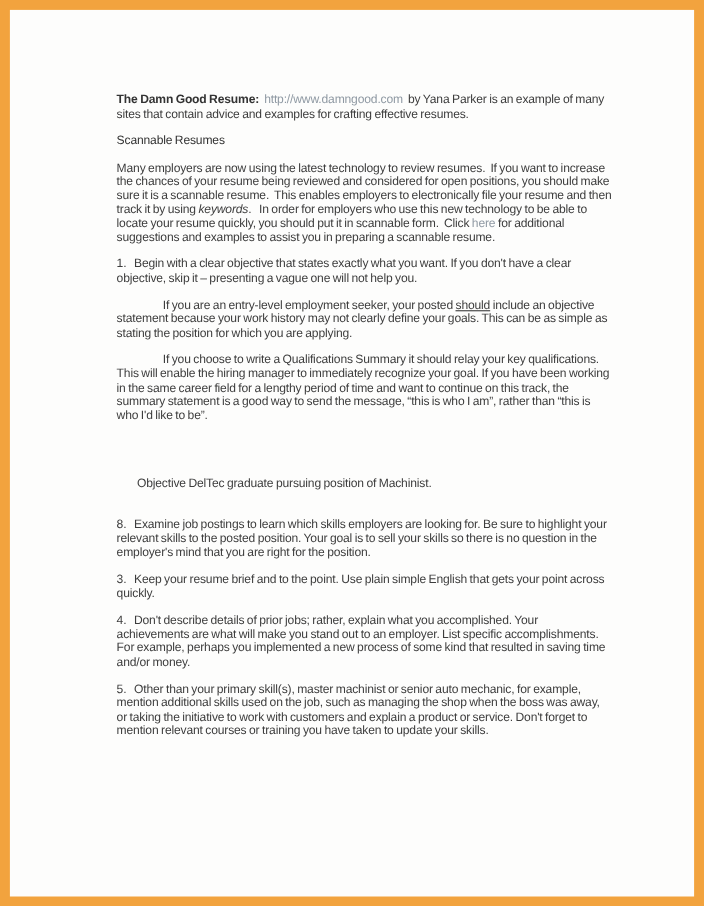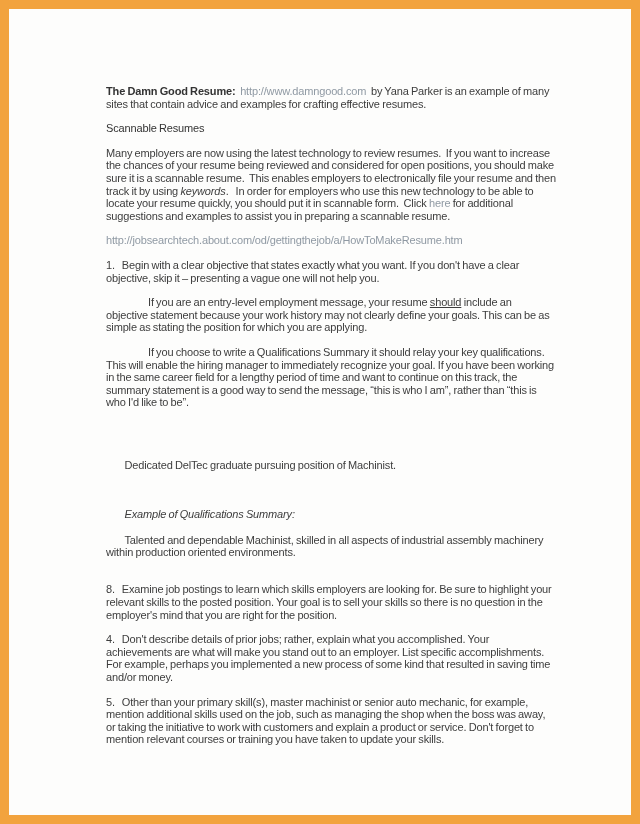--- a/index.html
+++ b/index.html
@@ -49,41 +49,37 @@
 <div class="stage">
   <div class="frame" style="border-color: rgb(242, 163, 62); background: rgb(253, 253, 252);">
     <div class="content" style="color: rgb(61, 61, 61);">
 
       <p class="para"><span class="b">The Damn Good Resume:</span><span>  </span><span class="link" style="color: rgb(143, 153, 163);">http://www.damngood.com</span><span>  by Yana Parker is an example of many sites that contain advice and examples for crafting effective resumes.</span></p>
 
       <p class="para heading">Scannable Resumes</p>
 
       <p class="para"><span>Many employers are now using the latest technology to review resumes.  If you want to increase the chances of your resume being reviewed and considered for open positions, you should make sure it is a scannable resume.  This enables employers to electronically file your resume and then track it by using </span><span class="i">keywords</span><span>.   In order for employers who use this new technology to be able to locate your resume quickly, you should put it in scannable form.  Click </span><span class="link" style="color: rgb(143, 153, 163);">here</span><span> for additional suggestions and examples to assist you in preparing a scannable resume.</span></p>
 
-      <p class="para link" style="color: rgb(143, 153, 163);">http://jobsearchtech.about.com/od/gettingthejob/a/HowToMakeResume.htm</p>
 
 
       <p class="para">1.   Begin with a clear objective that states exactly what you want. If you don't have a clear objective, skip it – presenting a vague one will not help you.</p>
 
-      <p class="para indent"><span>If you are an entry-level employment message, your resume </span><span class="u">should</span><span> include an objective statement because your work history may not clearly define your goals. This can be as simple as stating the position for which you are applying.</span></p>
+      <p class="para indent"><span>If you are an entry-level employment seeker, your posted </span><span class="u">should</span><span> include an objective statement because your work history may not clearly define your goals. This can be as simple as stating the position for which you are applying.</span></p>
 
       <p class="para indent">If you choose to write a Qualifications Summary it should relay your key qualifications. This will enable the hiring manager to immediately recognize your goal. If you have been working in the same career field for a lengthy period of time and want to continue on this track, the summary statement is a good way to send the message, “this is who I am”, rather than “this is who I'd like to be”.</p>
 
       <p class="para">
         <br>
-        <span>Dedicated DelTec graduate pursuing position of Machinist.</span>
+        <span>Objective DelTec graduate pursuing position of Machinist.</span>
       </p>
 
-      <p class="para">
-        <span class="i">Example of Qualifications Summary:</span><br>
-        <span>Talented and dependable Machinist, skilled in all aspects of industrial assembly machinery within production oriented environments.</span>
-      </p>
 
       <p class="para">8.   Examine job postings to learn which skills employers are looking for. Be sure to highlight your relevant skills to the posted position. Your goal is to sell your skills so there is no question in the employer's mind that you are right for the position.</p>
 
+      <p class="para">3.   Keep your resume brief and to the point. Use plain simple English that gets your point across quickly.</p>
 
       <p class="para">4.   Don't describe details of prior jobs; rather, explain what you accomplished. Your achievements are what will make you stand out to an employer. List specific accomplishments. For example, perhaps you implemented a new process of some kind that resulted in saving time and/or money.</p>
 
       <p class="para">5.   Other than your primary skill(s), master machinist or senior auto mechanic, for example, mention additional skills used on the job, such as managing the shop when the boss was away, or taking the initiative to work with customers and explain a product or service. Don't forget to mention relevant courses or training you have taken to update your skills.</p>
 
     </div>
   </div>
 </div>
 
 </body></html>

